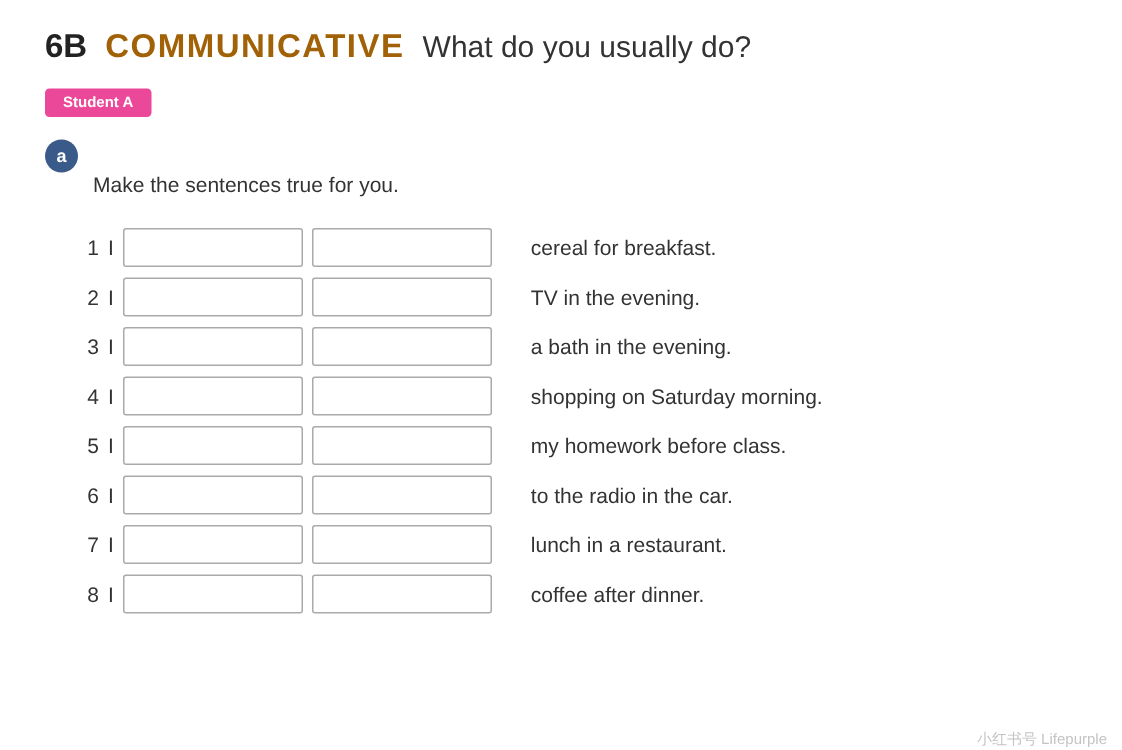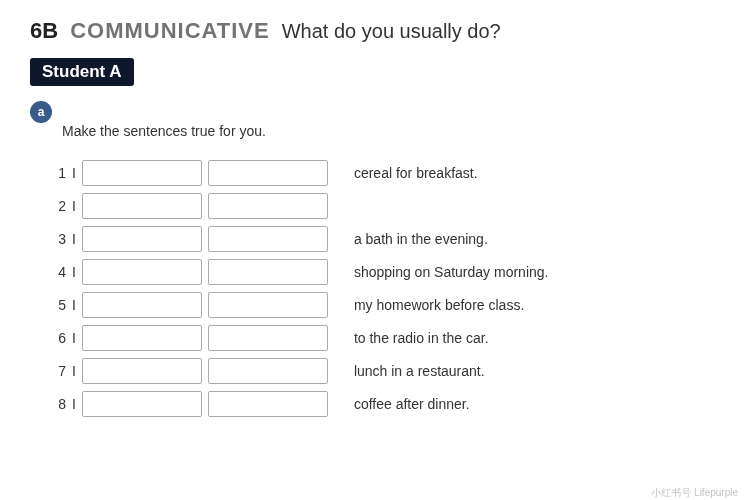--- a/index.html
+++ b/index.html
@@ -32,36 +32,36 @@
 
     .header-unit {
       font-size: 22px;
       font-weight: bold;
       color: #222222;
     }
 
     .header-title {
       font-size: 22px;
       font-weight: bold;
-      color: #737373;
+      color: #a16207;
       letter-spacing: 1px;
     }
 
     .header-subtitle {
       font-size: 20px;
       font-weight: normal;
       color: #333333;
     }
 
     .student-badge {
       display: inline-block;
-      background-color: #0f172a;
+      background-color: #ec4899;
       color: #ffffff;
       font-weight: bold;
-      font-size: 17px;
+      font-size: 10px;
       padding: 4px 12px;
       border-radius: 3px;
       margin-bottom: 14px;
     }
 
     .instruction-row {
       display: flex;
       align-items: flex-start;
       gap: 10px;
       margin-bottom: 18px;
@@ -172,20 +172,21 @@
         <span class="sentence-i">I</span>
         <input type="text" class="input-box" style="">
         <input type="text" class="input-box" style="">
         <span class="sentence-end">cereal for breakfast.</span>
       </div>
       <div class="sentence-row">
         <span class="sentence-num">2</span>
         <span class="sentence-i">I</span>
         <input type="text" class="input-box" style="">
         <input type="text" class="input-box" style="">
+        <span class="sentence-end">TV in the evening.</span>
       </div>
       <div class="sentence-row">
         <span class="sentence-num">3</span>
         <span class="sentence-i">I</span>
         <input type="text" class="input-box" style="">
         <input type="text" class="input-box" style="">
         <span class="sentence-end">a bath in the evening.</span>
       </div>
       <div class="sentence-row">
         <span class="sentence-num">4</span>

